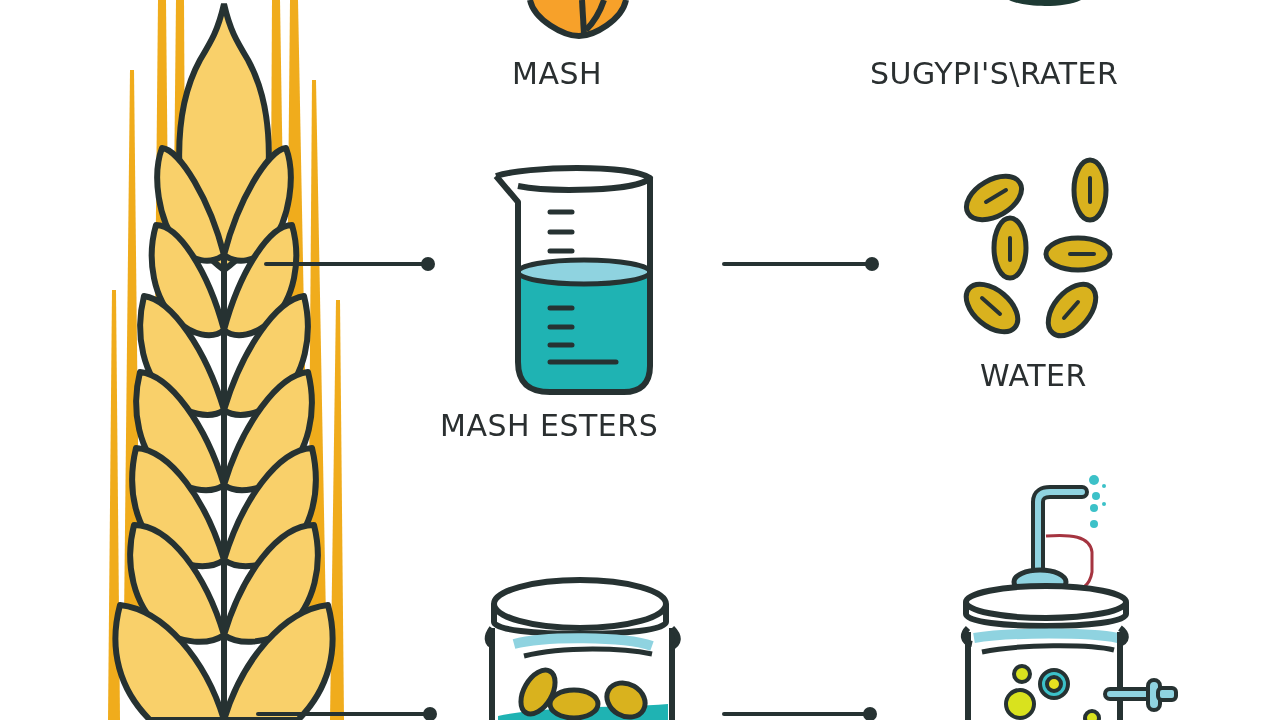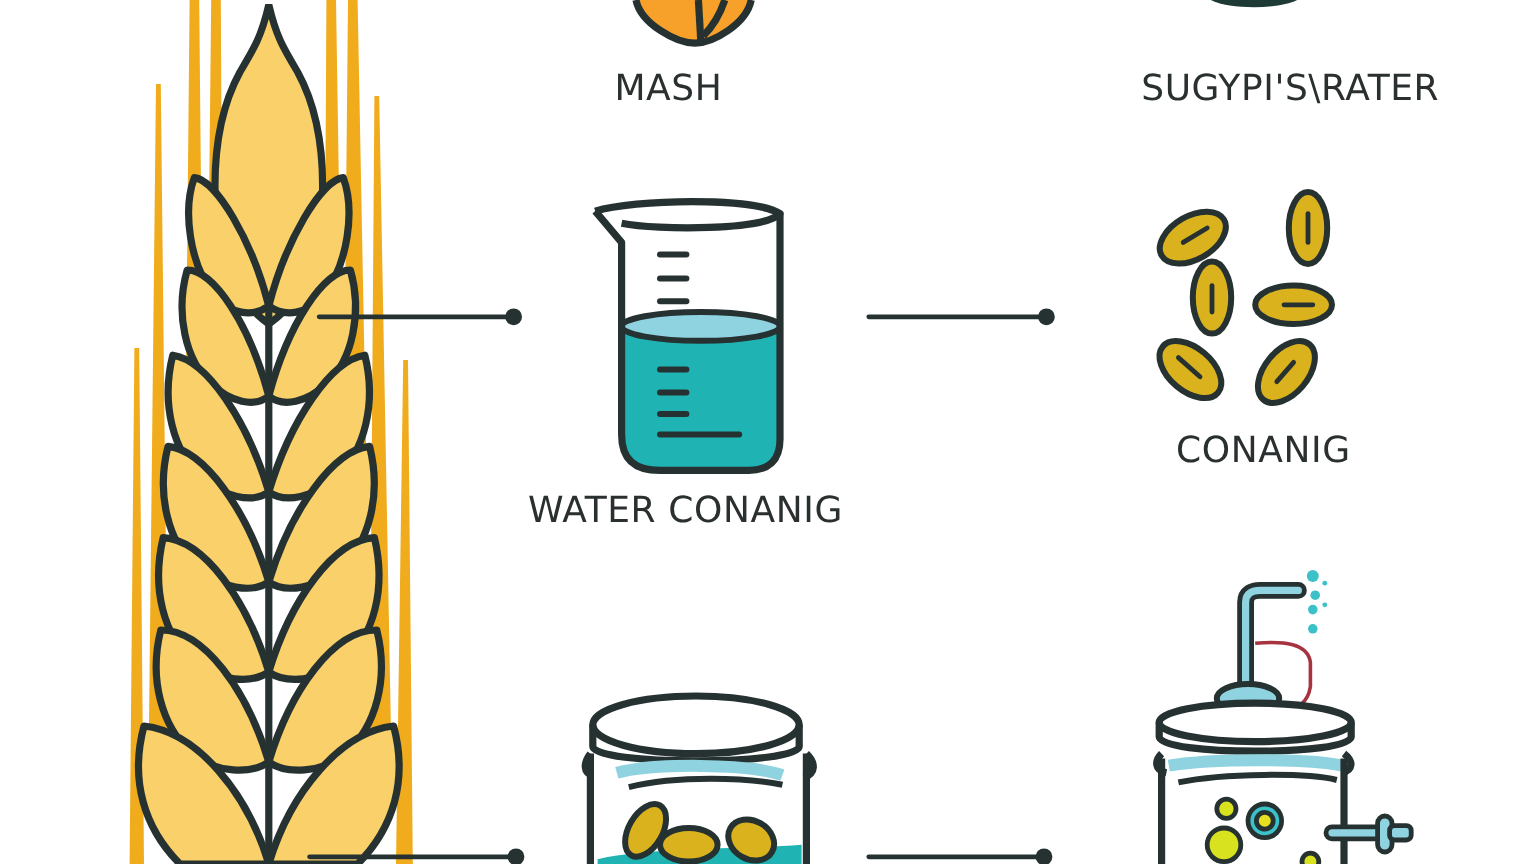--- a/index.html
+++ b/index.html
@@ -66,58 +66,58 @@
   <path d="M6 -20 A50 50 0 0 0 102 -20" fill="#f7a12a" stroke="#263232" stroke-width="6"></path>
   <path d="M6 0 C10 20 40 36 55 36 C70 36 98 20 102 0" fill="#f7a12a" stroke="#263232" stroke-width="6"></path>
   <line x1="58" y1="0" x2="60" y2="34" stroke="#263232" stroke-width="6"></line>
   <path d="M80 0 C76 12 70 22 62 30" fill="none" stroke="#263232" stroke-width="6"></path>
 </svg>
 <div class="label" style="left:512px;top:56px;font-size:30px;">MASH</div>
 
 <svg width="80" height="10" style="left:1005px;top:0;">
   <path d="M4 0 C20 8 60 8 76 0 Z" fill="#1e3a34"></path>
 </svg>
-<div class="label" style="left:951px;top:56px;font-size:30px;">SUGYPI'S\RATER</div>
+<div class="label" style="left:870px;top:56px;font-size:30px;">SUGYPI'S\RATER</div>
 
 <svg width="170" height="240" style="left:488px;top:162px;" viewBox="0 0 170 240">
   <path d="M30 106 L30 200 C30 220 40 228 60 228 L138 228 C152 228 160 220 160 206 L160 106 Z" fill="#1fb3b3"></path>
   <ellipse cx="96" cy="110" rx="66" ry="12" fill="#8fd3e0" stroke="#263232" stroke-width="5"></ellipse>
   <path d="M8 14 L30 40 L30 200 C30 222 42 230 62 230 L136 230 C152 230 162 222 162 204 L162 16" fill="none" stroke="#263232" stroke-width="6" stroke-linejoin="round"></path>
   <path d="M8 14 C40 4 140 2 162 16 C150 30 60 30 30 24" fill="none" stroke="#263232" stroke-width="6" stroke-linejoin="round"></path>
   <g stroke="#263232" stroke-width="5" stroke-linecap="round">
     <line x1="62" y1="50" x2="84" y2="50"></line>
     <line x1="62" y1="70" x2="84" y2="70"></line>
     <line x1="62" y1="89" x2="84" y2="89"></line>
     <line x1="62" y1="146" x2="84" y2="146"></line>
     <line x1="62" y1="165" x2="84" y2="165"></line>
     <line x1="62" y1="183" x2="84" y2="183"></line>
     <line x1="62" y1="200" x2="128" y2="200"></line>
   </g>
 </svg>
-<div class="label" style="left:440px;top:408px;font-size:30px;">WATER CONANIG</div>
+<div class="label" style="left:440px;top:408px;font-size:30px;">MASH ESTERS</div>
 
 <svg width="160" height="180" style="left:960px;top:158px;" viewBox="0 0 160 180">
   <g fill="#d9b21e" stroke="#263232" stroke-width="5">
     <ellipse cx="34" cy="40" rx="30" ry="18" transform="rotate(-30 34 40)"></ellipse>
     <ellipse cx="130" cy="32" rx="16" ry="30"></ellipse>
     <ellipse cx="50" cy="90" rx="16" ry="30"></ellipse>
     <ellipse cx="118" cy="96" rx="32" ry="16"></ellipse>
     <ellipse cx="32" cy="150" rx="30" ry="18" transform="rotate(40 32 150)"></ellipse>
     <ellipse cx="112" cy="152" rx="30" ry="18" transform="rotate(-50 112 152)"></ellipse>
   </g>
   <g stroke="#263232" stroke-width="4" stroke-linecap="round">
     <line x1="26" y1="44" x2="46" y2="32"></line>
     <line x1="130" y1="20" x2="130" y2="44"></line>
     <line x1="50" y1="80" x2="50" y2="102"></line>
     <line x1="110" y1="96" x2="134" y2="96"></line>
     <line x1="22" y1="140" x2="40" y2="156"></line>
     <line x1="104" y1="160" x2="118" y2="144"></line>
   </g>
 </svg>
-<div class="label" style="left:980px;top:358px;font-size:30px;">CONANIG</div>
+<div class="label" style="left:980px;top:358px;font-size:30px;">WATER</div>
 
 <svg width="200" height="150" style="left:484px;top:576px;" viewBox="0 0 200 150">
   <ellipse cx="96" cy="28" rx="86" ry="24" fill="#ffffff" stroke="#263232" stroke-width="6"></ellipse>
   <path d="M10 28 L10 46 C10 62 182 62 182 46 L182 28" fill="none" stroke="#263232" stroke-width="6"></path>
   <path d="M30 68 C60 60 140 60 168 70" fill="none" stroke="#8fd3e0" stroke-width="10"></path>
   <path d="M8 52 L8 150 M188 52 L188 150" stroke="#263232" stroke-width="6"></path>
   <path d="M8 52 C2 60 2 68 10 70 M188 52 C196 60 196 68 186 72" fill="none" stroke="#263232" stroke-width="6"></path>
   <path d="M40 80 C80 70 140 72 168 78" fill="none" stroke="#263232" stroke-width="5"></path>
   <path d="M14 150 L14 140 C60 130 130 132 184 128 L184 150 Z" fill="#1fb3b3"></path>
   <g fill="#d9b21e" stroke="#263232" stroke-width="5">

